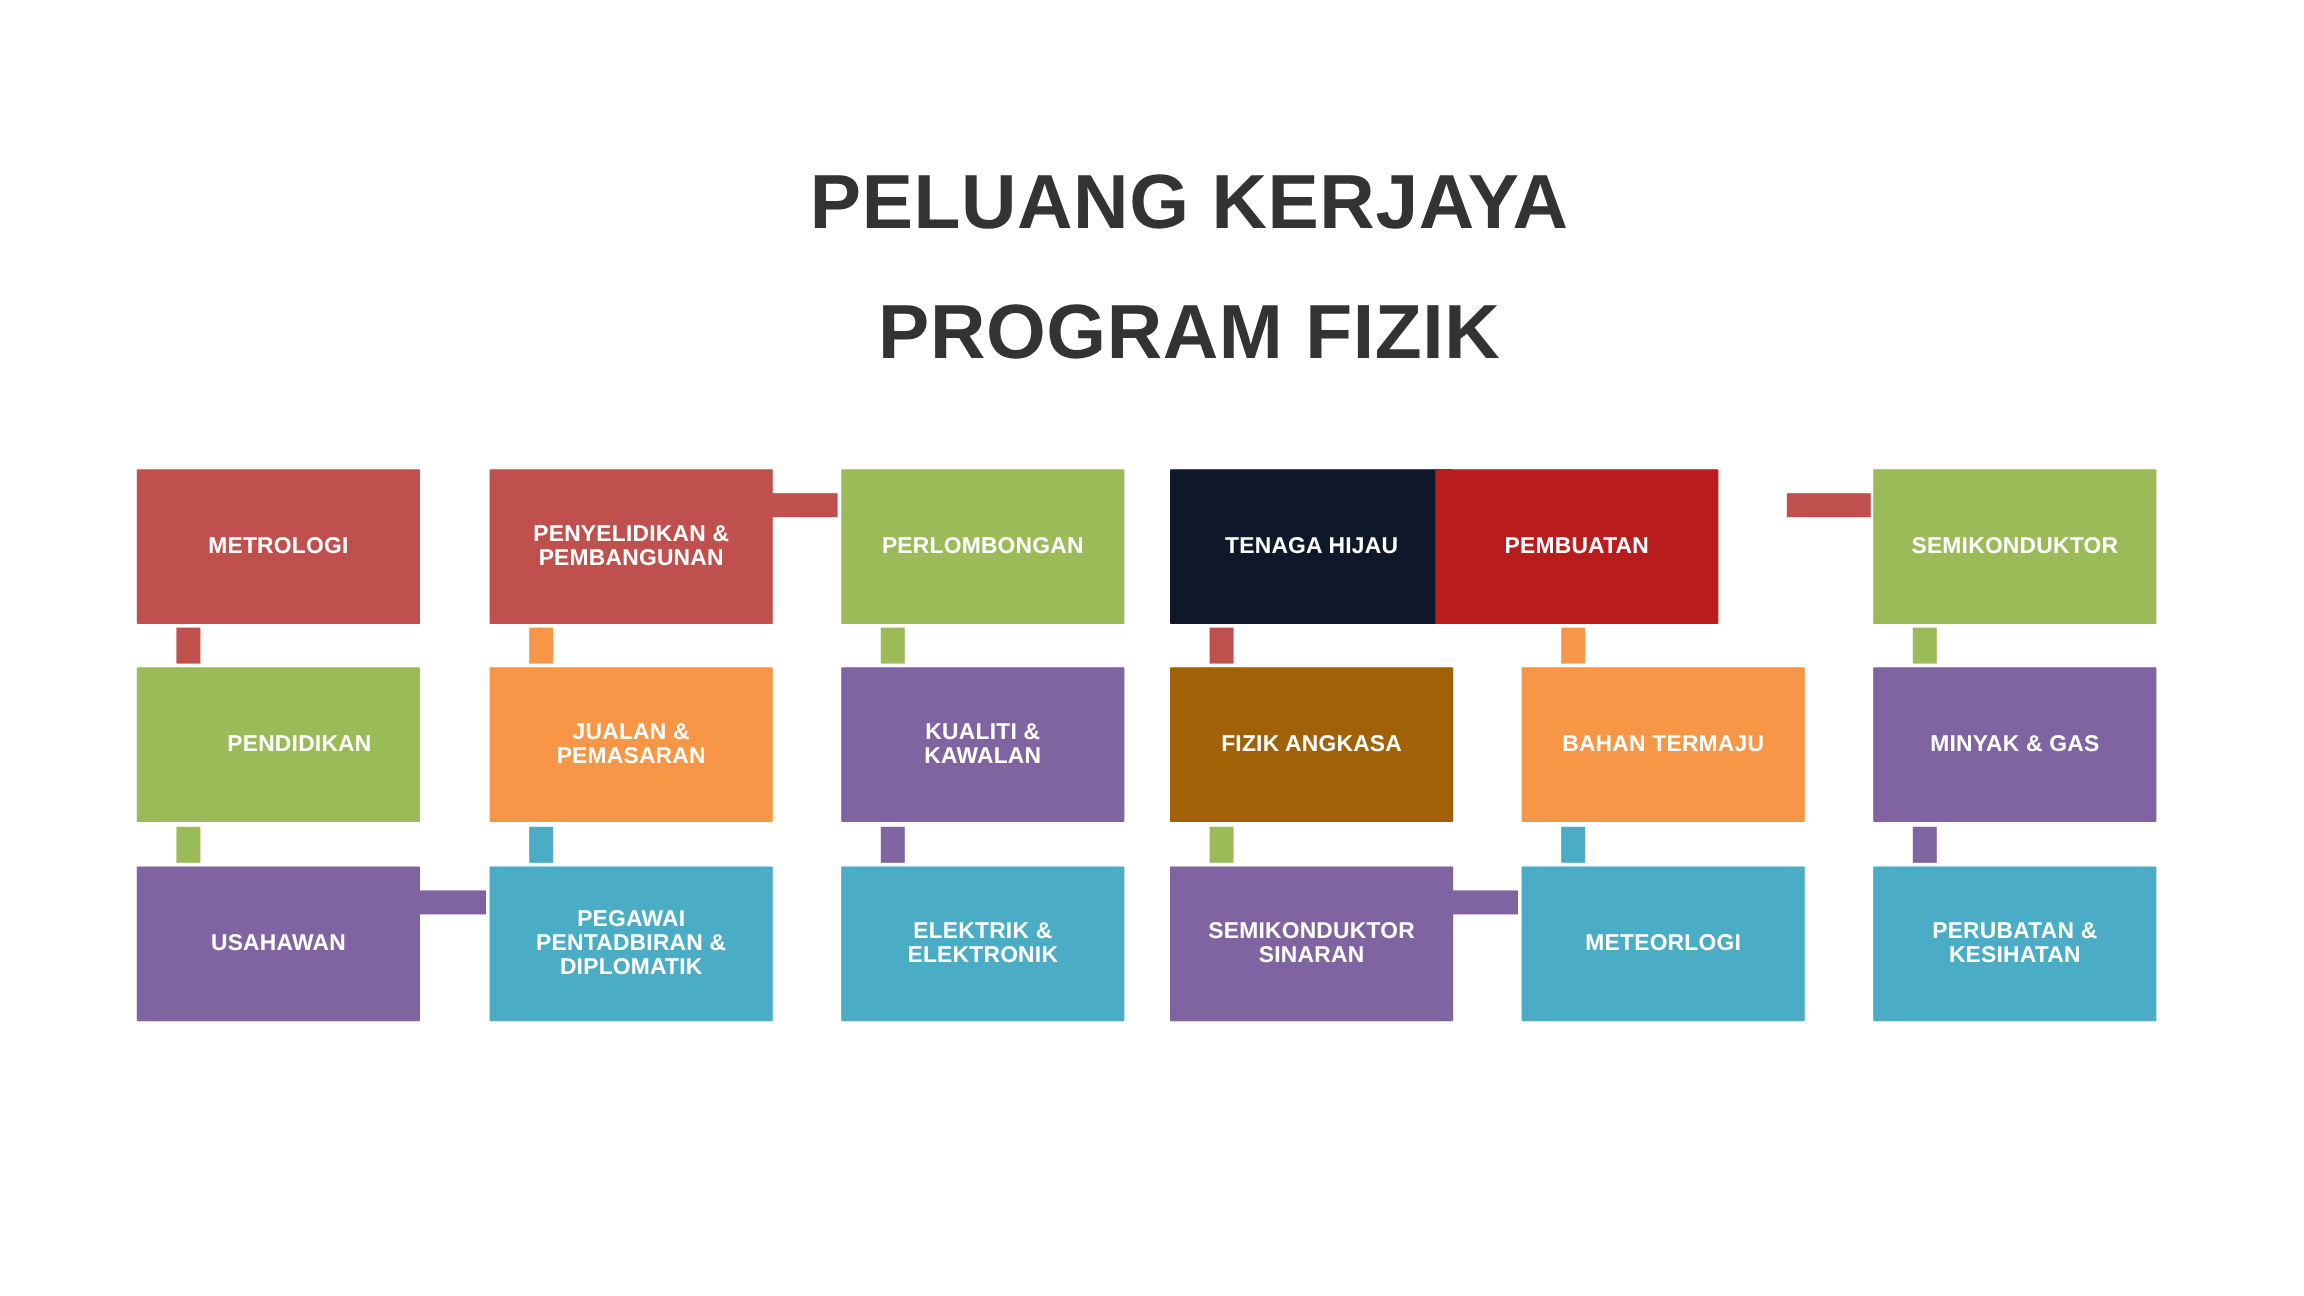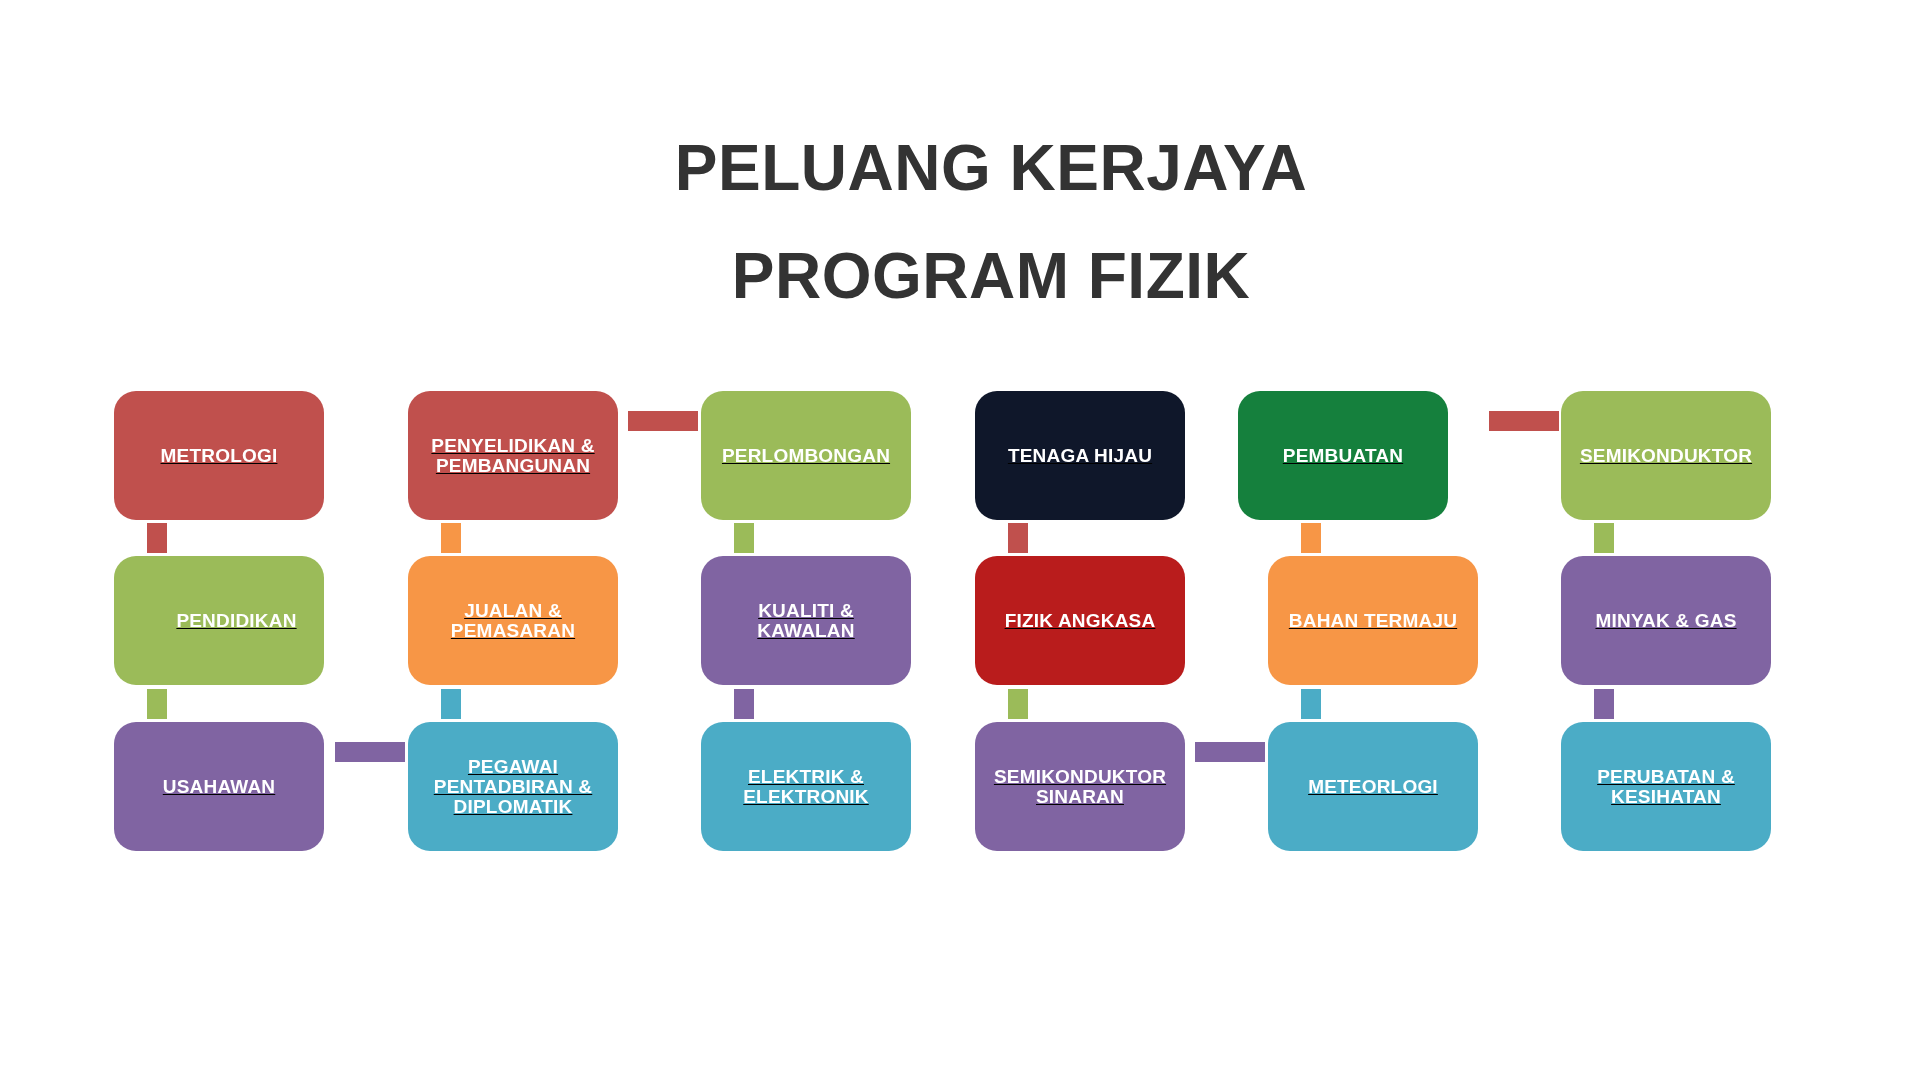--- a/index.html
+++ b/index.html
@@ -9,23 +9,23 @@
     font-family: "Liberation Sans", "DejaVu Sans", sans-serif;
   }
   .title-line {
     position: absolute; left: 0; width: 1920px; text-align: center;
     color: #333333; font-weight: bold; font-size: 64px; line-height: 64px;
     letter-spacing: 0.5px; margin: 0; padding-left: 31px;
   }
   #title-1 { top: 136px; }
   #title-2 { top: 244px; }
   .box {
-    position: absolute; width: 210px; height: 129px; border-radius: 22px;
+    position: absolute; width: 236px; height: 129px; border-radius: 1px;
     display: flex; align-items: center; justify-content: center;
-    text-align: center; box-sizing: border-box; padding: 0 10px; text-decoration: underline;
+    text-align: center; box-sizing: border-box; padding: 0 10px;
   }
   .box span {
     color: #ffffff; font-weight: bold; font-size: 19px; line-height: 20px;
     white-space: pre-line; letter-spacing: 0.2px;
   }
   .conn { position: absolute; }
   .v { width: 20px; height: 30px; }
   .h { width: 70px; height: 20px; }
 </style>
 </head>
@@ -64,28 +64,28 @@
       <span>KUALITI &amp;
 KAWALAN</span>
     </div>
     <div class="box" style="left: 701px; top: 722px; background: rgb(75, 172, 198);">
       <span>ELEKTRIK &amp;
 ELEKTRONIK</span>
     </div>
     <div class="box" style="left: 975px; top: 391px; background: #0f172a;">
       <span>TENAGA HIJAU</span>
     </div>
-    <div class="box" style="left: 975px; top: 556px; background: #b91c1c;">
+    <div class="box" style="left: 975px; top: 556px; background: #a16207;">
       <span>FIZIK ANGKASA</span>
     </div>
     <div class="box" style="left: 975px; top: 722px; background: rgb(128, 100, 162);">
       <span>SEMIKONDUKTOR
 SINARAN</span>
     </div>
-    <div class="box" style="left: 1238px; top: 391px; background: #15803d;">
+    <div class="box" style="left: 1196px; top: 391px; background: #b91c1c;">
       <span>PEMBUATAN</span>
     </div>
     <div class="box" style="left: 1268px; top: 556px; background: rgb(247, 150, 70);">
       <span>BAHAN TERMAJU</span>
     </div>
     <div class="box" style="left: 1268px; top: 722px; background: rgb(75, 172, 198);">
       <span>METEORLOGI</span>
     </div>
     <div class="box" style="left: 1561px; top: 391px; background: rgb(155, 187, 89);">
       <span>SEMIKONDUKTOR</span>

